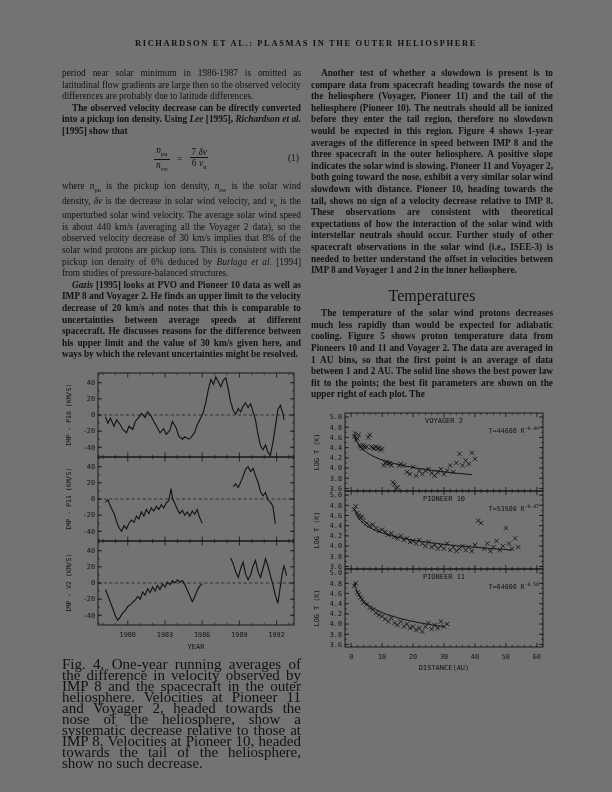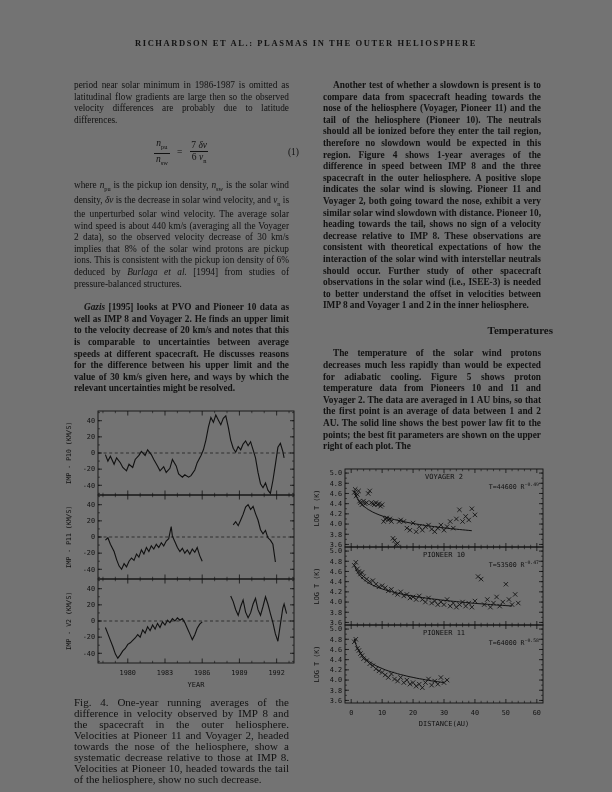--- a/index.html
+++ b/index.html
@@ -3,44 +3,45 @@
 <meta charset="utf-8">
 <style>
   html,body{margin:0;padding:0;background:#e8e8e8;}
   .page{position:relative;width:612px;height:792px;background:#737373;color:#111;
         font-family:"Liberation Serif","DejaVu Serif",serif;overflow:hidden;box-shadow:0 0 6px rgba(0,0,0,.4);}
   .running-header{position:absolute;top:38px;left:0;width:612px;text-align:center;
         font-size:8.5px;font-weight:bold;letter-spacing:1.6px;}
   .col{position:absolute;top:68px;font-size:9.3px;line-height:11.6px;text-align:justify;}
   .col-left{left:62px;width:239px;}
   .col-right{left:311px;width:242px;}
-  p{margin:12px;}
+  p{margin:0;}
   .ind{text-indent:10px;font-weight:bold;}
   sub{font-size:68%;}
   .eq{position:relative;display:flex;justify-content:center;align-items:center;gap:7px;
       margin:7px 0 7px 0;font-size:9.5px;}
   .frac{display:inline-flex;flex-direction:column;align-items:center;line-height:10.5px;}
   .frac .fb{border-top:0.8px solid #111;padding:0 2px;}
   .frac .ft{padding:0 2px;}
   .varit{font-style:italic;}
   .eqnum{position:absolute;right:2px;top:50%;transform:translateY(-50%);}
-  .section-heading{font-weight:bold;font-size:11px;margin:13px 0 7px 0;text-align:right;}
+  .section-heading{font-weight:normal;font-size:16px;margin:13px 0 7px 0;text-align:center;}
   .figure{margin-top:8px;}
-  .caption{font-size:11px;line-height:11px;text-align:justify;margin-top:2px;}
+  .caption{font-size:15px;line-height:11px;text-align:justify;margin-top:2px;}
   svg text{font-family:"DejaVu Sans Mono","Liberation Mono",monospace;fill:#111;}
 </style>
 </head>
 <body>
 
 <div class="page">
 
   <div class="running-header">RICHARDSON ET AL.: PLASMAS IN THE OUTER HELIOSPHERE</div>
 
   <div class="col col-left">
     <p>period near solar minimum in 1986-1987 is omitted as latitudinal flow gradients are large then so the observed velocity differences are probably due to latitude differences.</p>
+    <p class="ind"><span>The observed velocity decrease can be directly converted into a pickup ion density. Using </span><span style="font-style: italic;">Lee</span><span> [1995], </span><span style="font-style: italic;">Richardson et al.</span><span> [1995] show that</span></p>
 
     <div class="eq">
       <span class="frac">
         <span class="ft"><span class="varit">n</span><sub>pu</sub></span>
         <span class="fb"><span class="varit">n</span><sub>sw</sub></span>
       </span>
       <span>=</span>
       <span class="frac">
         <span class="ft"><span>7 </span><span class="varit">δv</span></span>
         <span class="fb"><span>6 </span><span class="varit">v</span><sub>n</sub></span>

